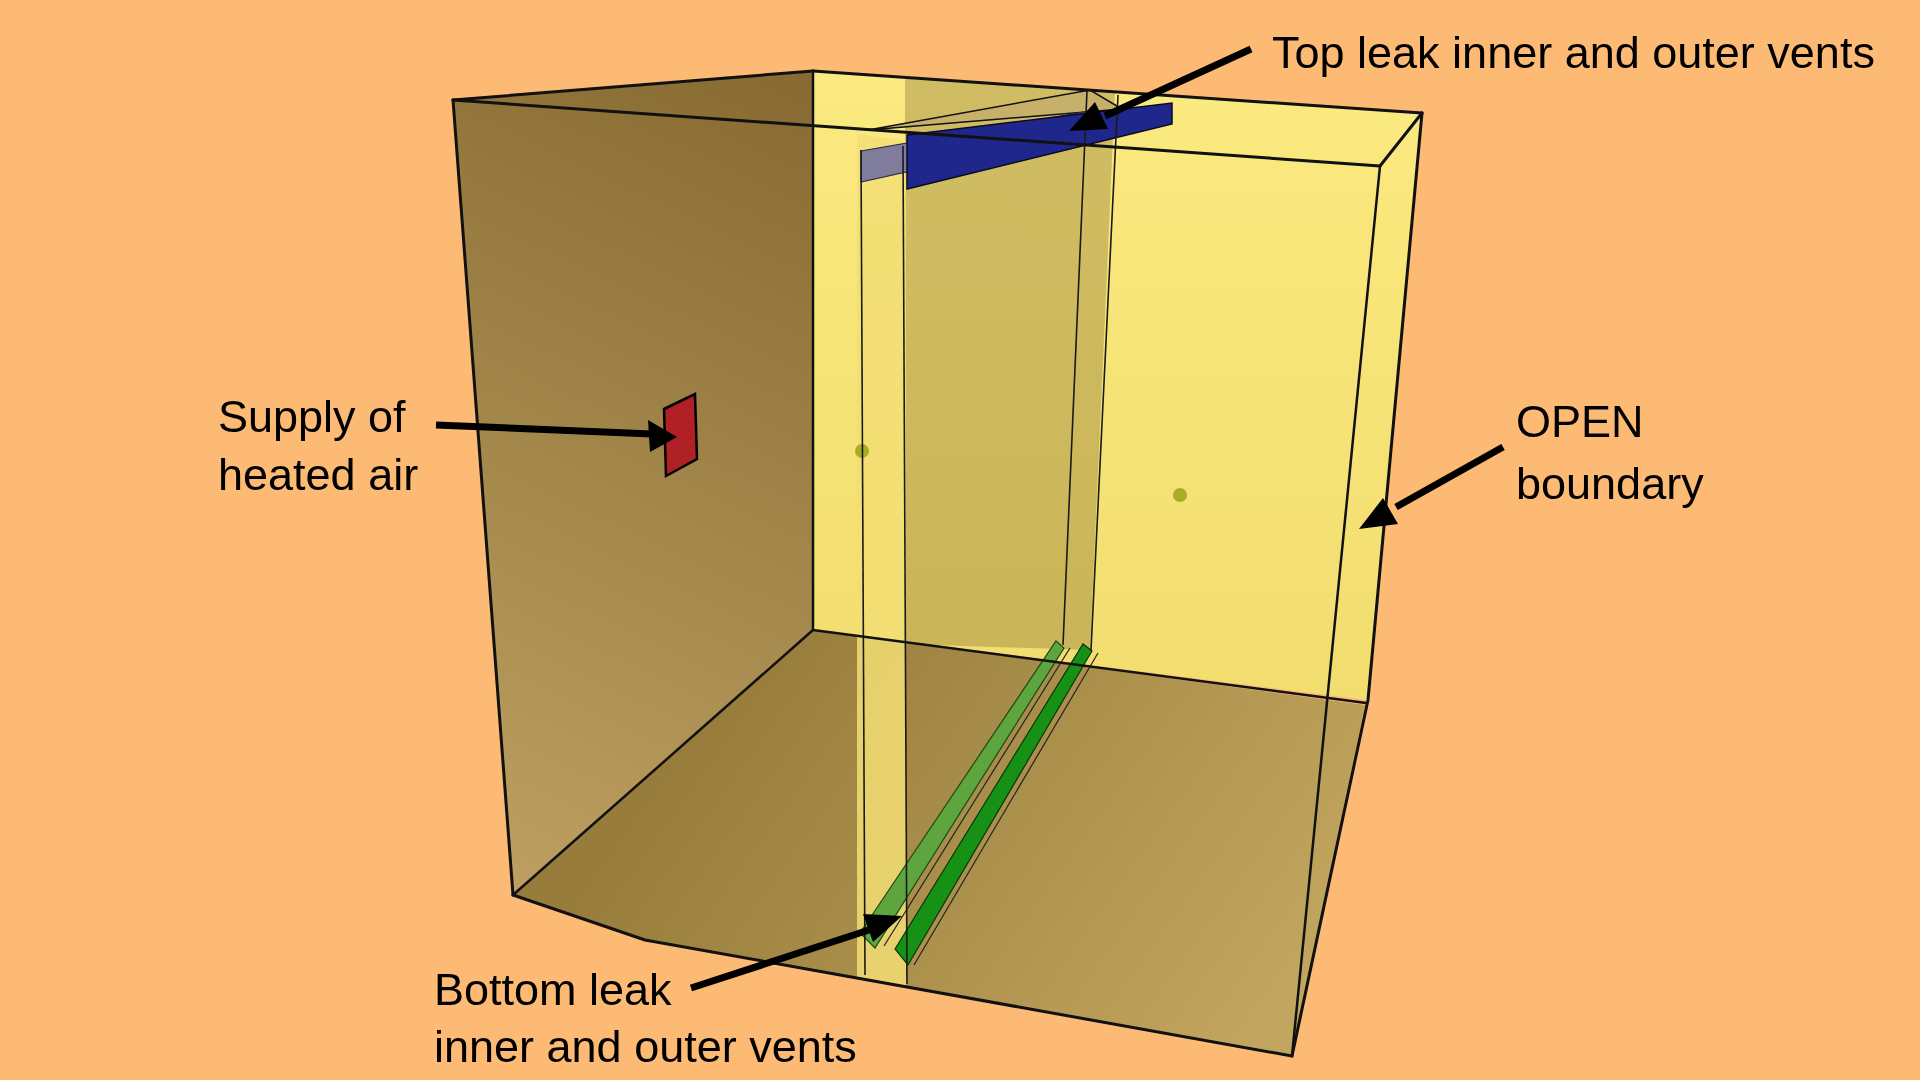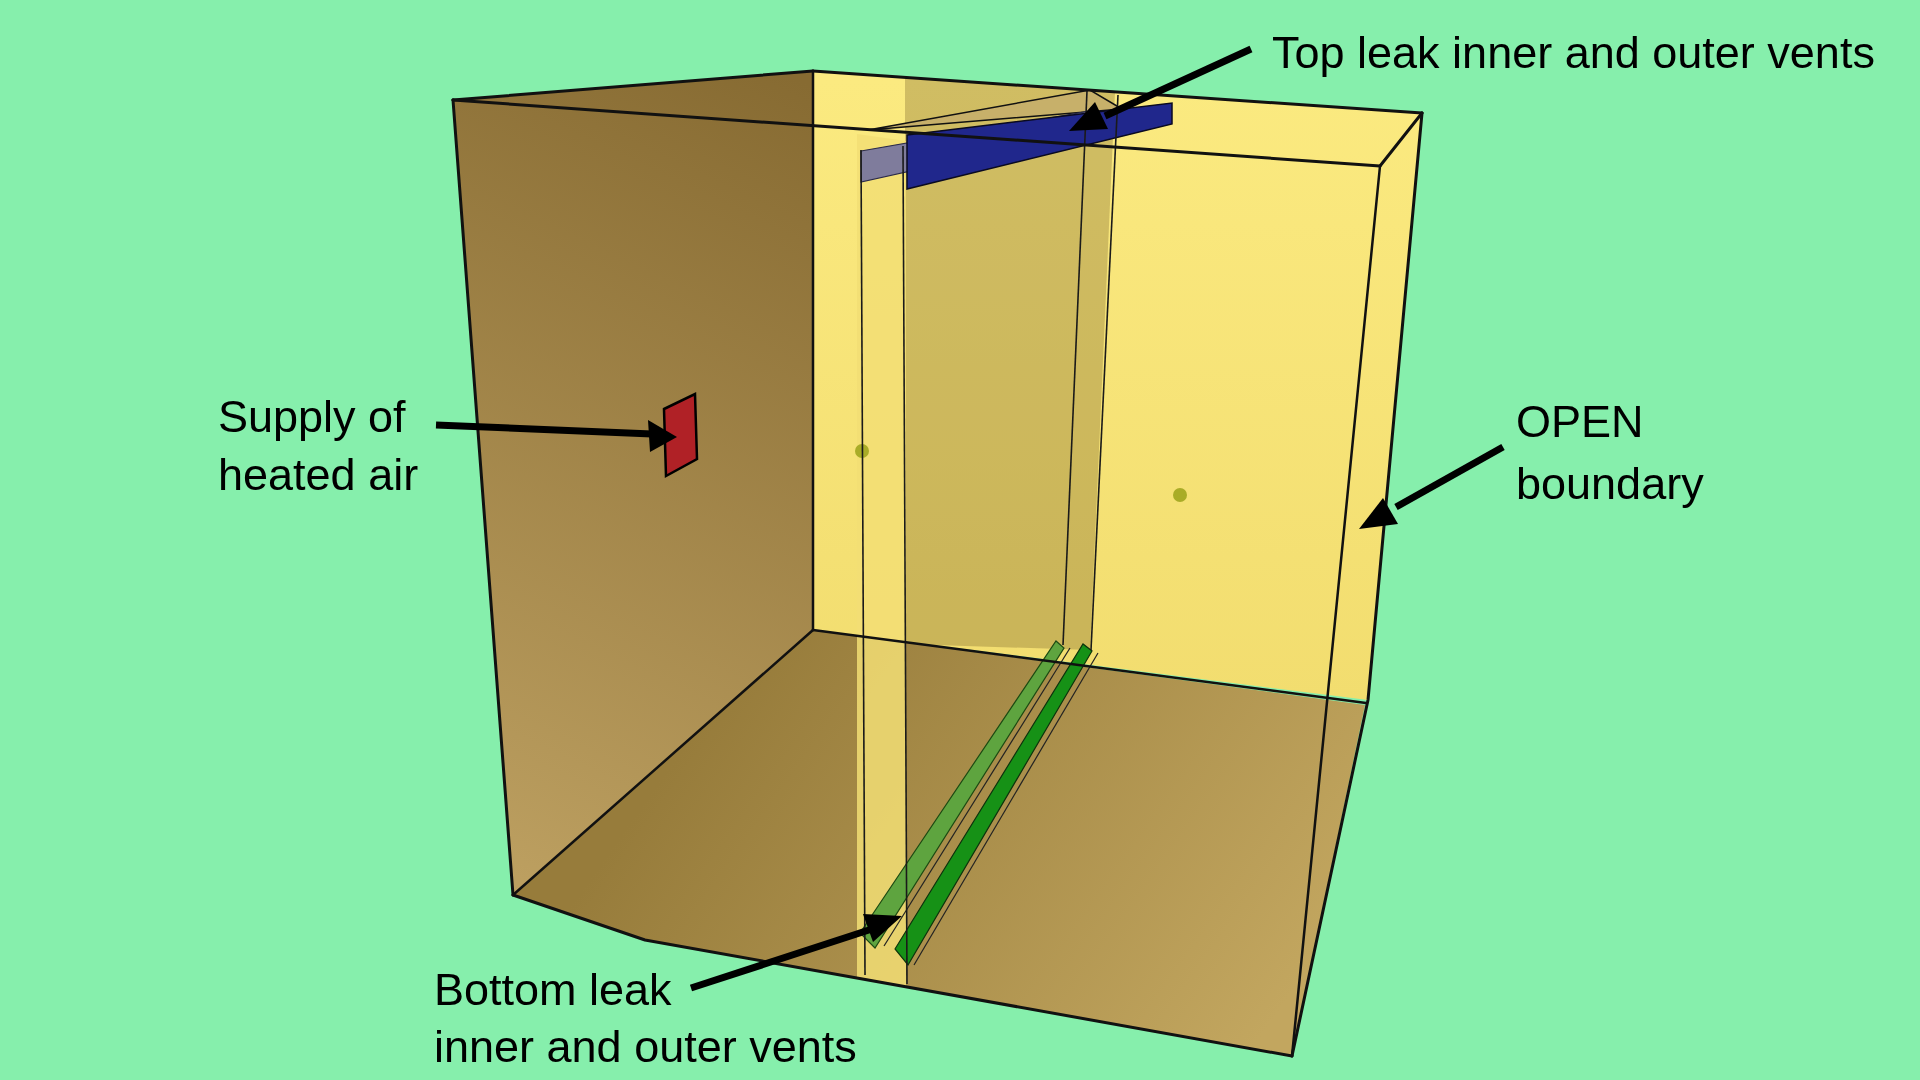--- a/index.html
+++ b/index.html
@@ -1,16 +1,16 @@
 <!DOCTYPE html>
 <html><head>
 <meta charset="utf-8">
 <style>
   html,body{margin:0;padding:0;background:#ffffff;}
-  .stage{position:relative;width:1920px;height:1080px;background:#86efac;overflow:hidden;
+  .stage{position:relative;width:1920px;height:1080px;background:#fdba74;overflow:hidden;
          font-family:"Liberation Sans",sans-serif;}
   svg{display:block;}
   text{font-family:"Liberation Sans",sans-serif;font-size:45px;fill:#000;}
 </style>
 </head>
 <body>
 
 <div class="stage">
 <svg width="1920" height="1080" viewBox="0 0 1920 1080">
 

